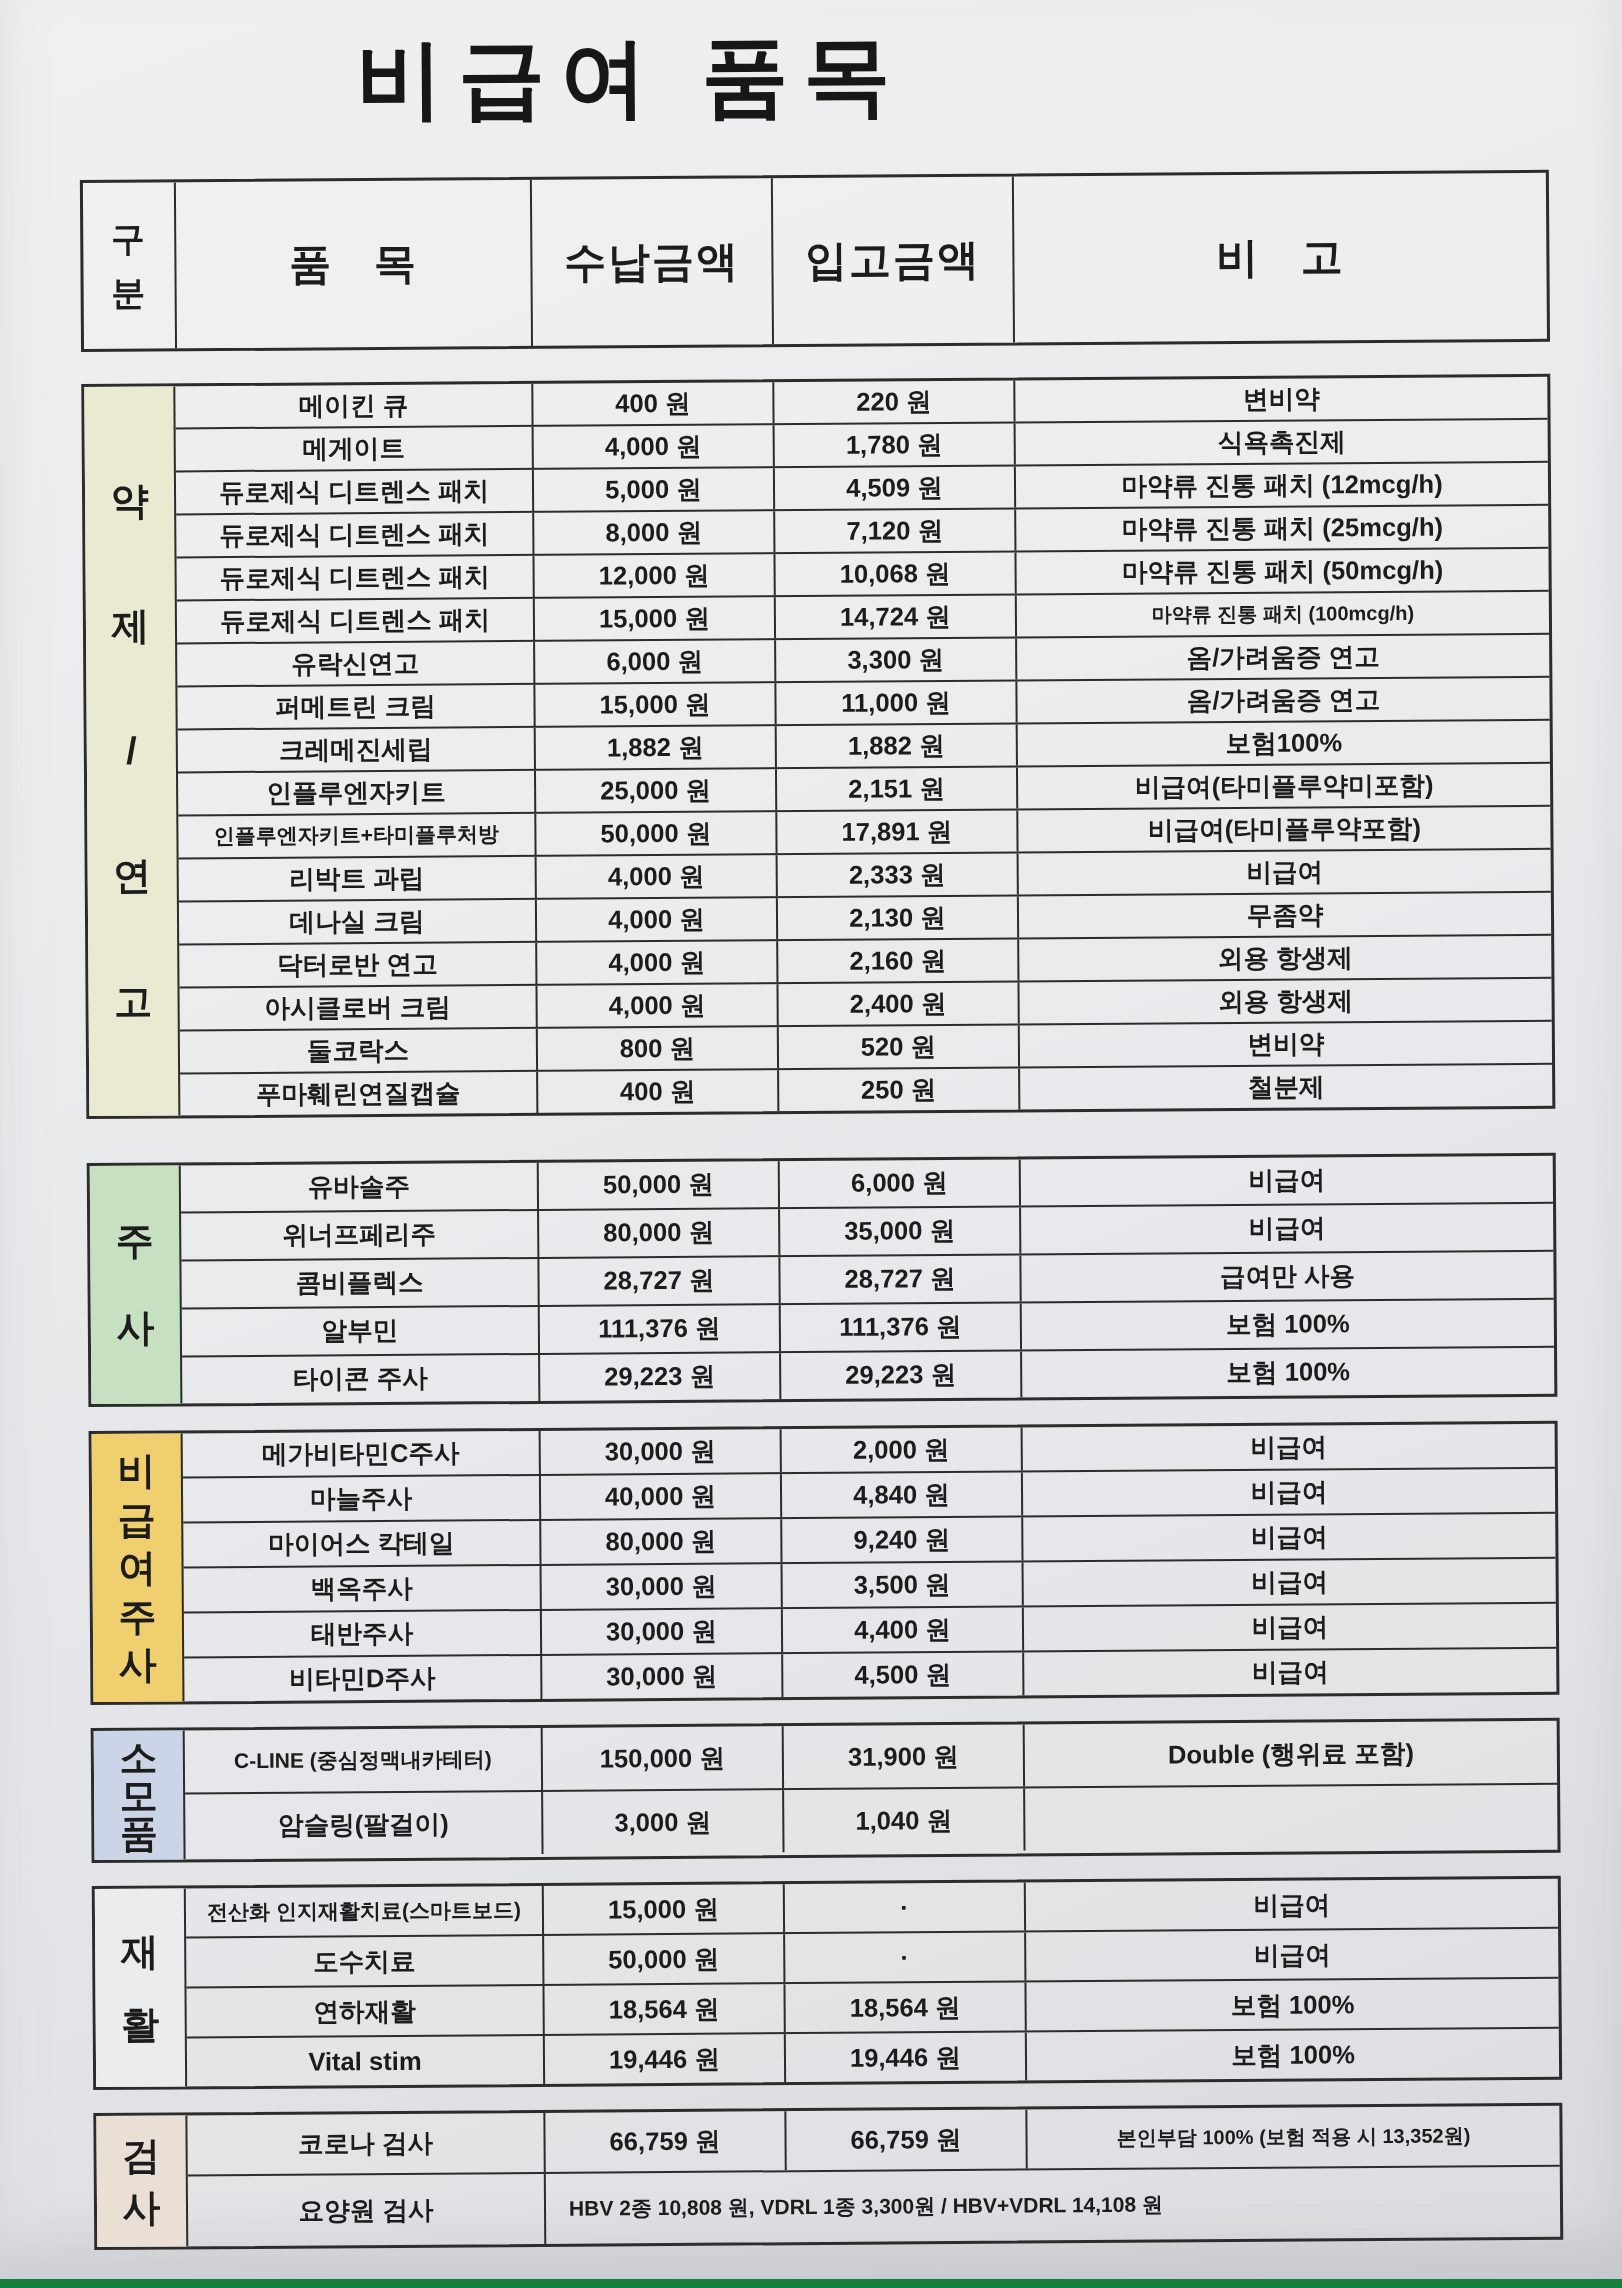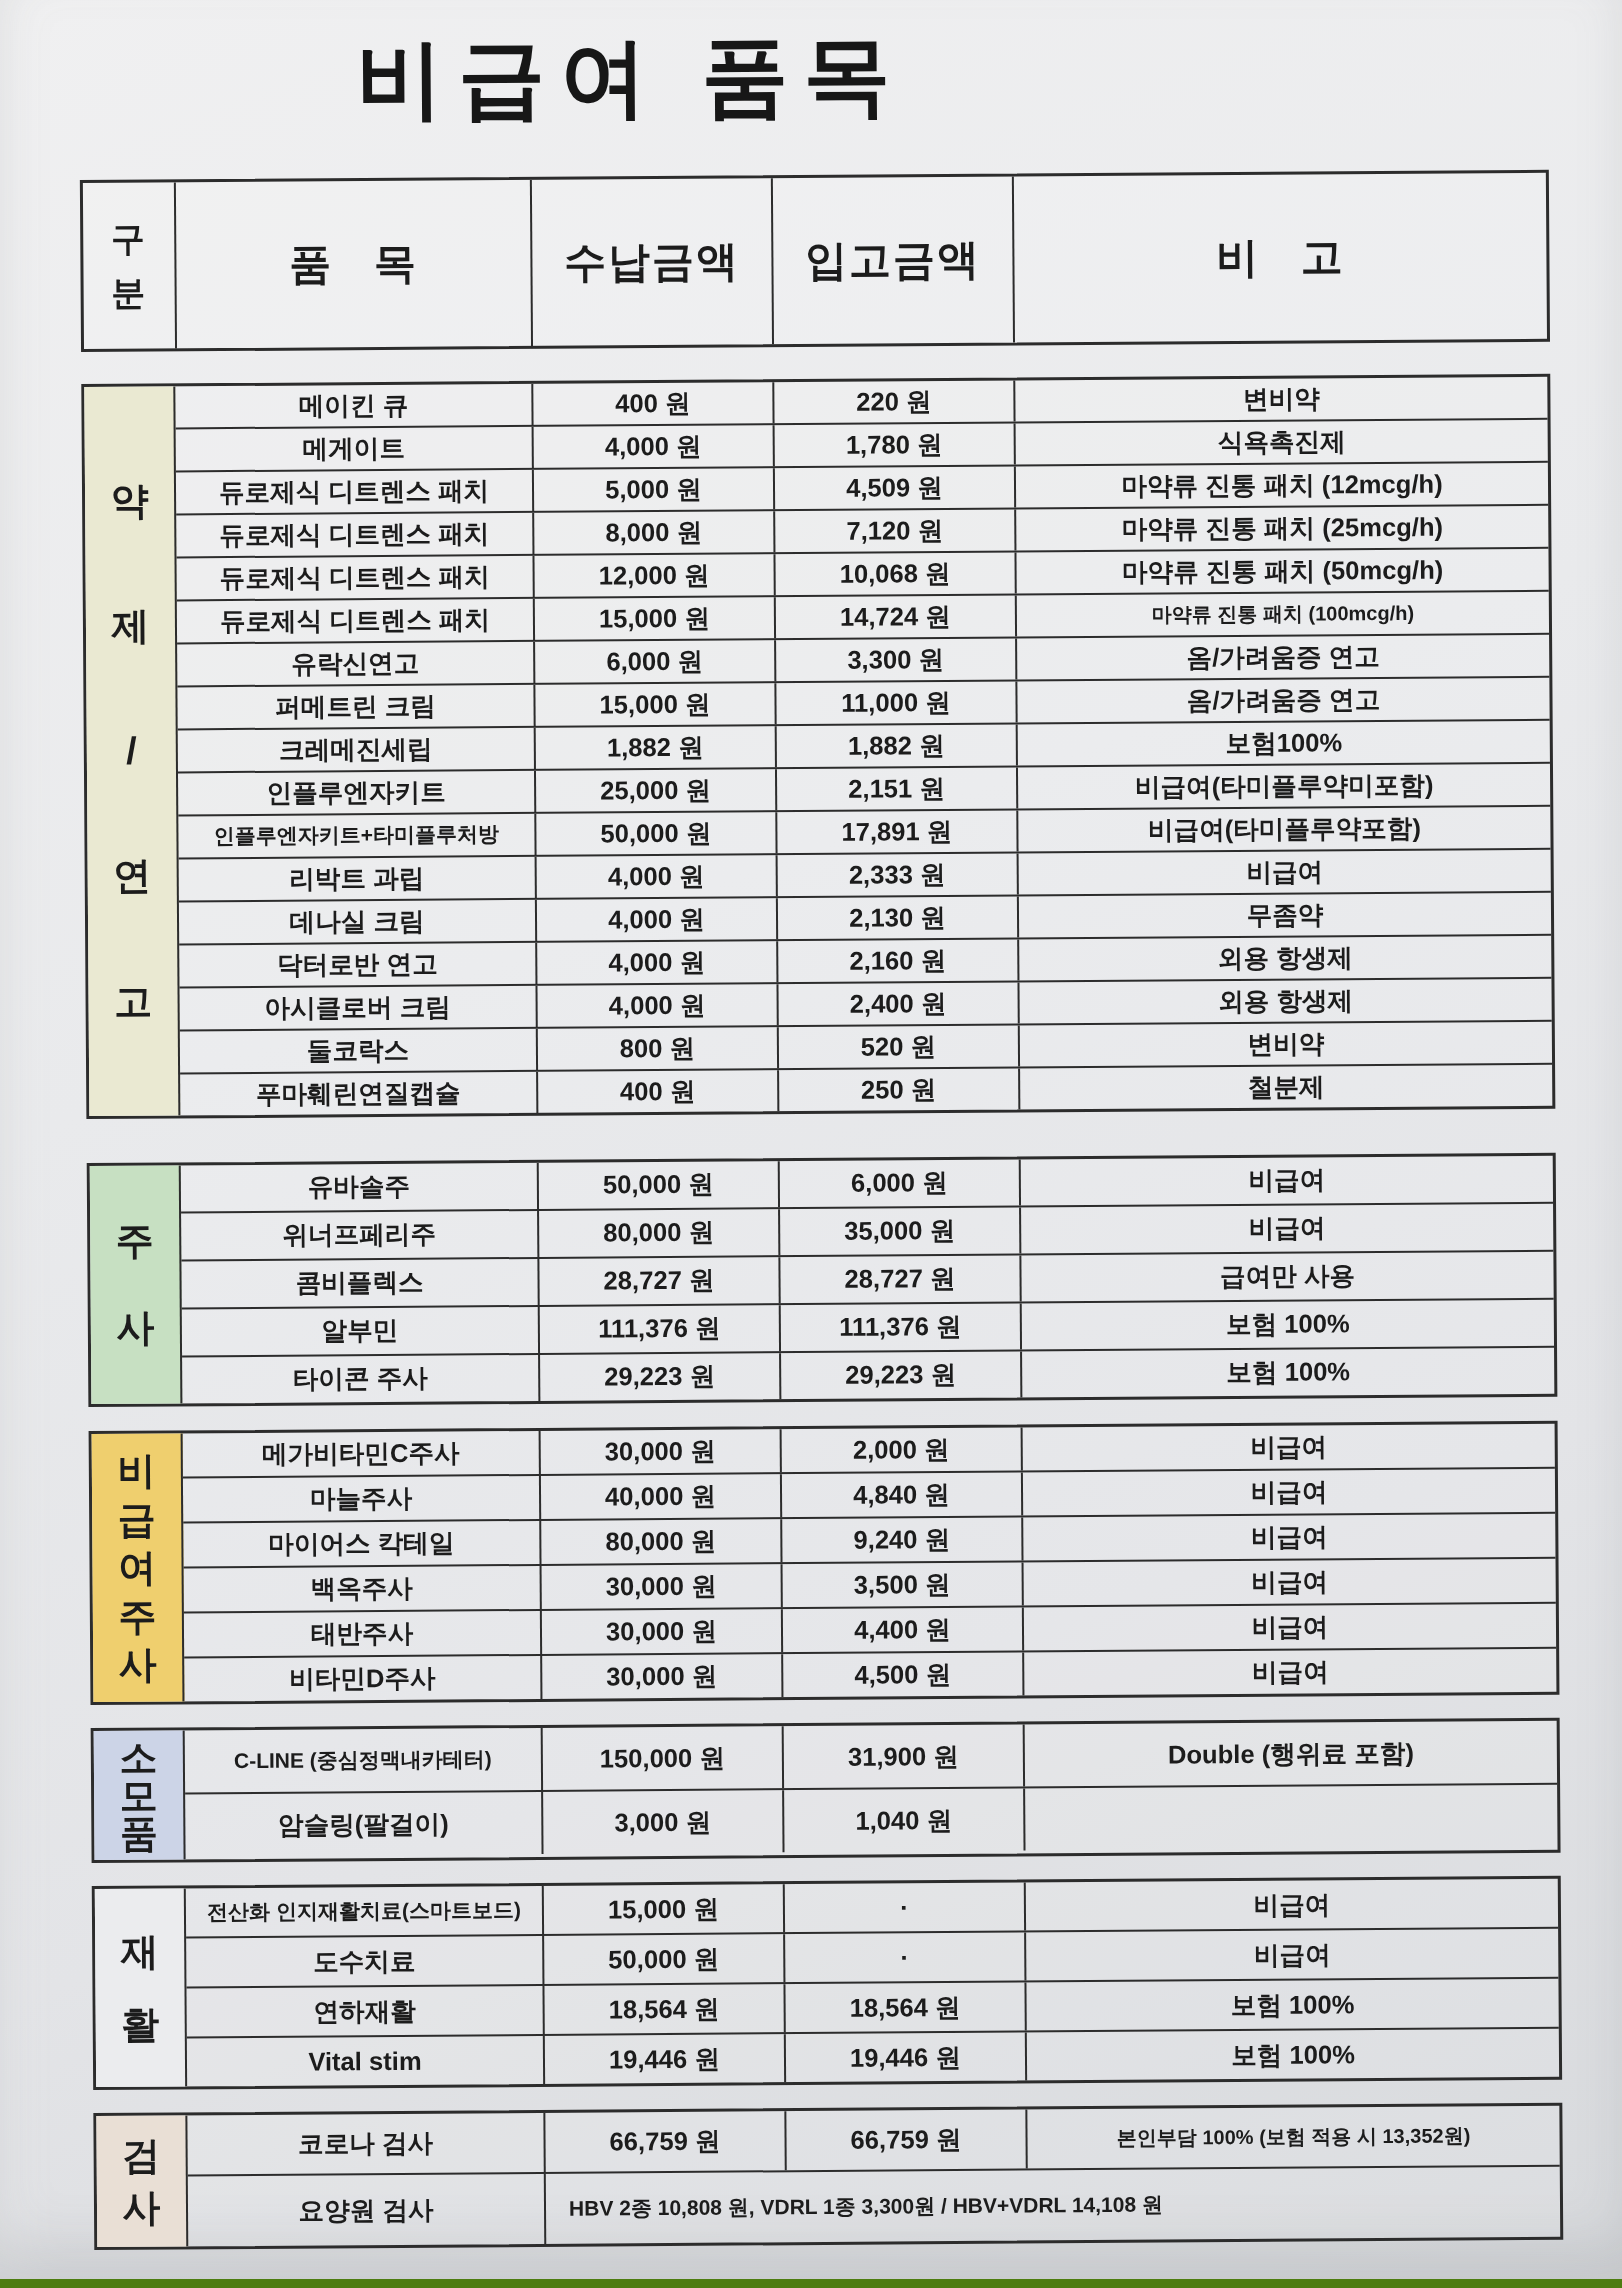--- a/index.html
+++ b/index.html
@@ -1,20 +1,20 @@
 <!DOCTYPE html>
 <html style="font-size:15px"><head>
 <meta charset="utf-8">
 <style>
   html,body{margin:0;padding:0;}
   body{background:#a7abb0;}
   .page{
     position:relative;width:1623px;height:2288px;overflow:hidden;
     font-family:"Liberation Sans","DejaVu Sans",sans-serif;
-    background:#4d7c0f;
+    background:#15803d;
   }
   .paper{
     position:absolute;left:-5.7px;top:-9.5px;right:-9.5px;bottom:9.5px;
     background:linear-gradient(160deg,#f0f0f1 0%,#e9eaec 40%,#e3e4e7 70%,#d7d9dc 100%);
     box-shadow:inset 0 -28px 57px rgba(90,95,100,.18), inset 28px 0 47px rgba(255,255,255,.25);
   }
   .content{position:absolute;inset:0;transform:rotate(-0.4deg);transform-origin:50% 40%;}
   .title{
     margin:28px 0 0 362px;font-size:87px;font-weight:bold;color:#171717;
     letter-spacing:15px;line-height:1.1;white-space:pre;

